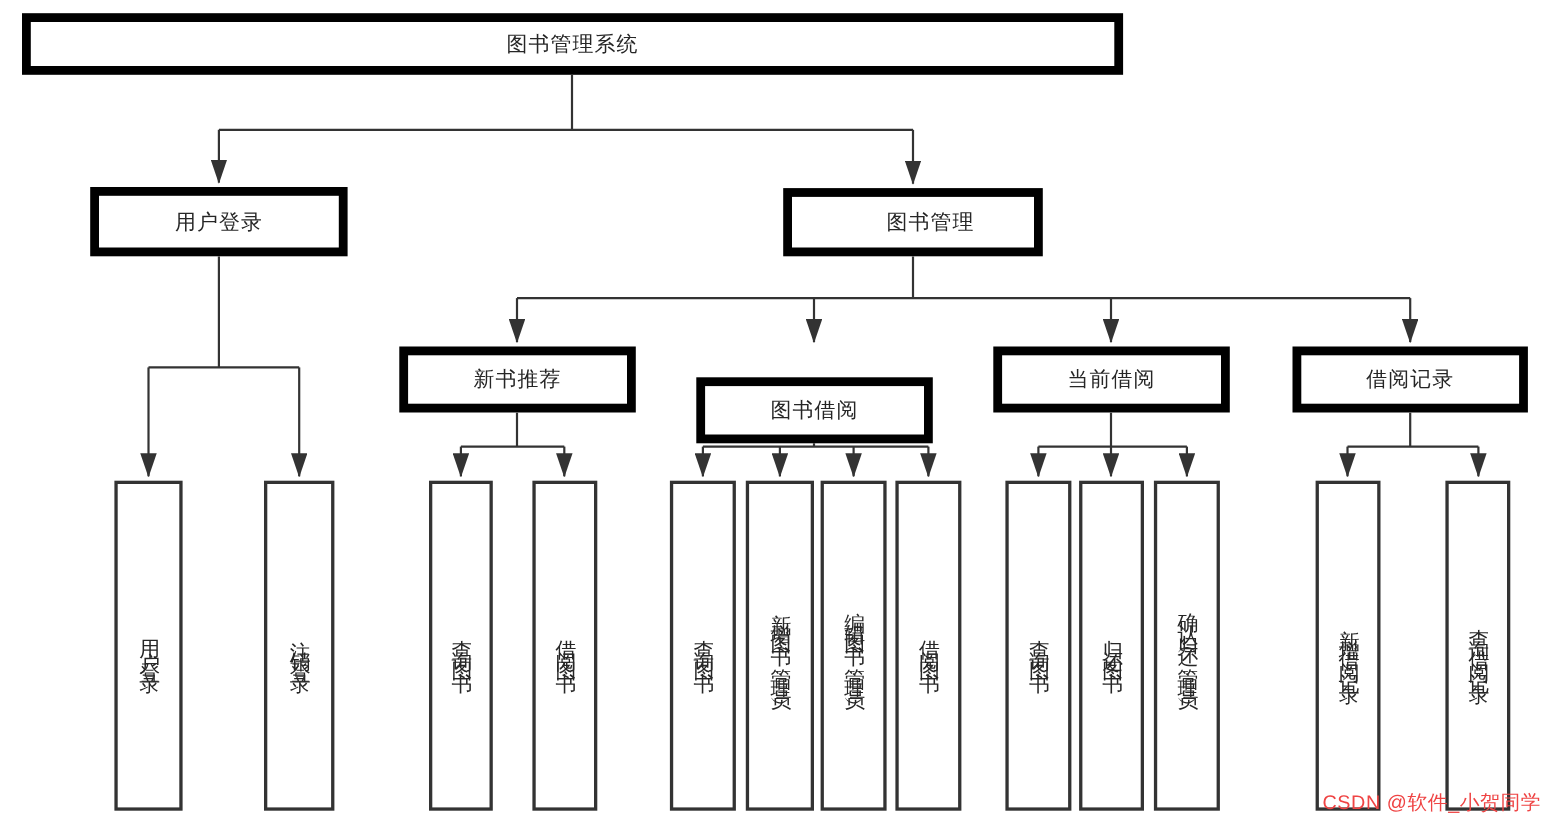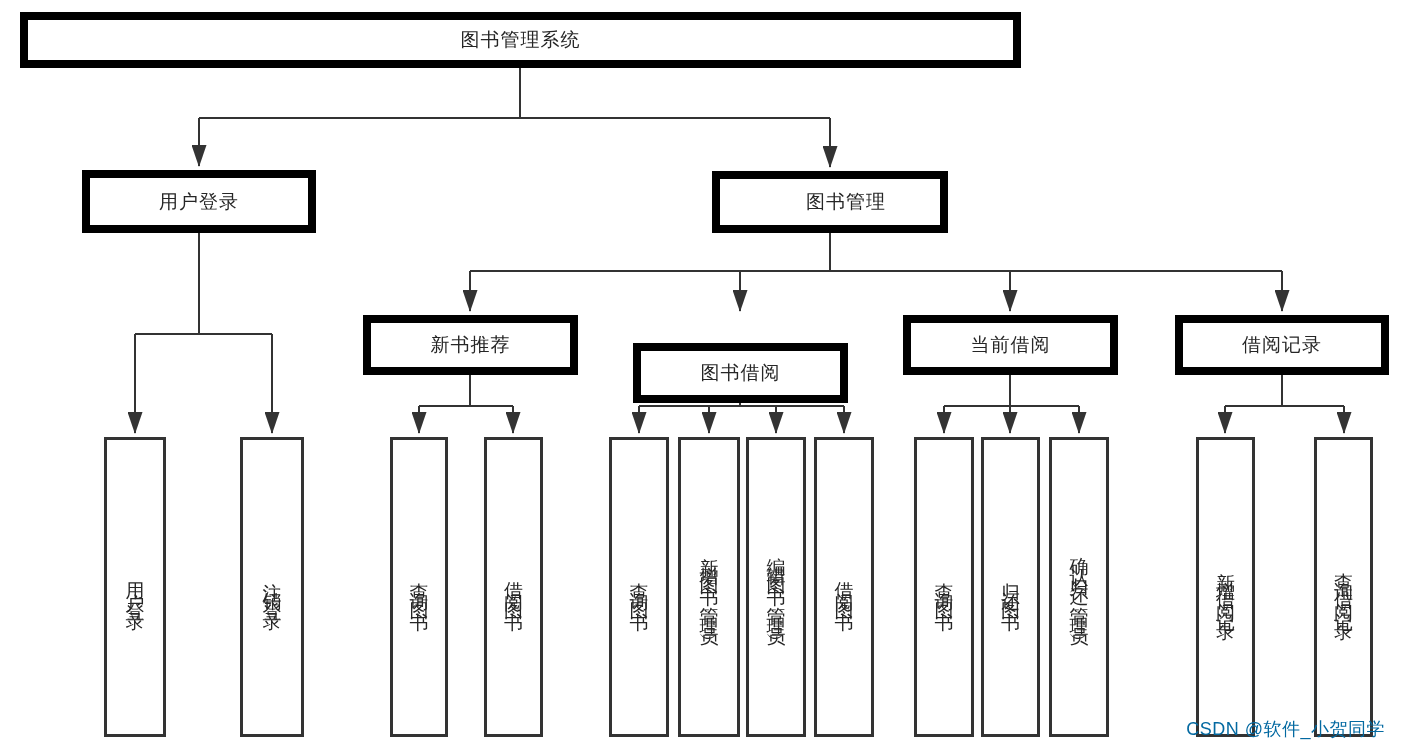--- a/index.html
+++ b/index.html
@@ -13,22 +13,22 @@
     font-size:19px;letter-spacing:1px;box-sizing:border-box;
   }
   .vnode{
     position:absolute;z-index:2;background:#ffffff;
     border:3px solid #333333;color:#262626;
     display:flex;align-items:center;justify-content:center;
     writing-mode:vertical-rl;
     font-size:19px;letter-spacing:10px;box-sizing:border-box;
   }
   .watermark{
-    position:absolute;right:20px;bottom:6px;z-index:3;
-    color:#0369a1;font-size:18px;letter-spacing:0.5px;
+    position:absolute;right:4px;bottom:6px;z-index:3;
+    color:#ef4444;font-size:18px;letter-spacing:0.5px;
   }
 </style>
 </head>
 <body>
 
 <div id="stage">
 
   <svg id="connectors" width="1405" height="747" viewBox="0 0 1405 747">
     <defs>
       <marker id="arrow" viewBox="0 0 22 15" refX="21" refY="7.5" markerWidth="22" markerHeight="15" markerUnits="userSpaceOnUse" orient="auto">

